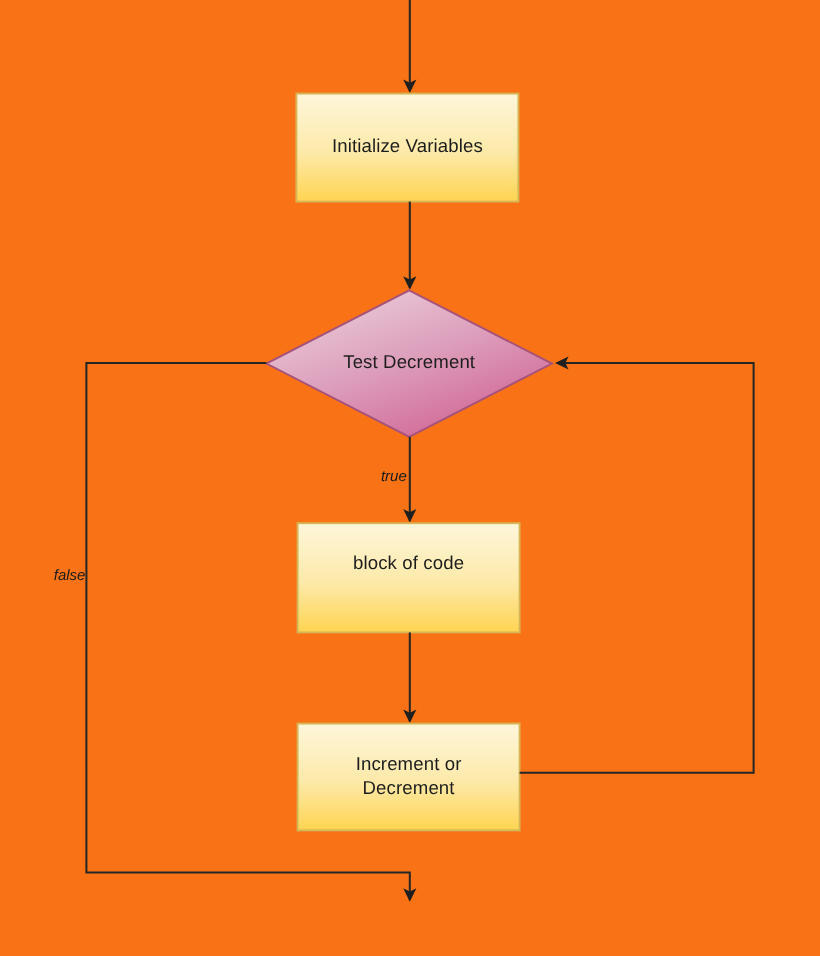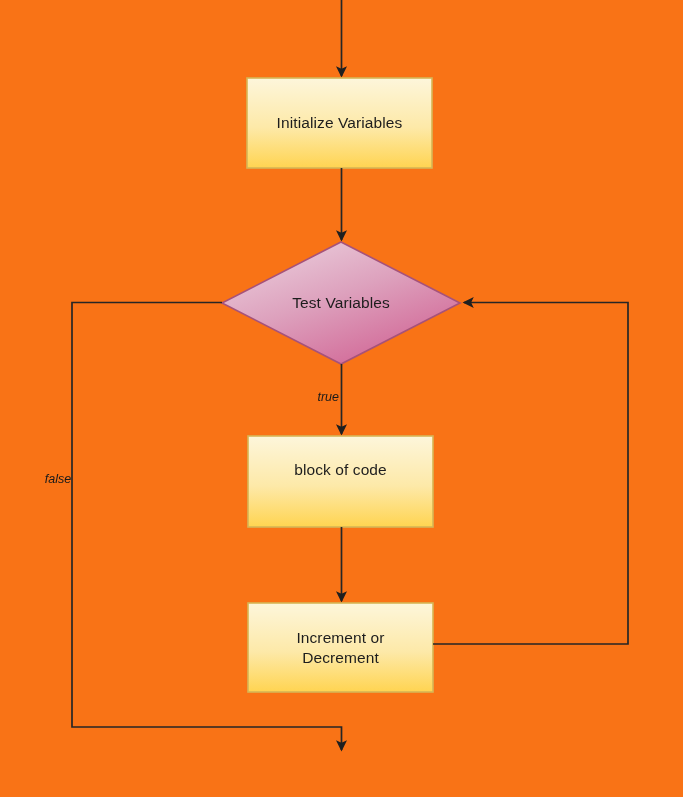--- a/index.html
+++ b/index.html
@@ -86,21 +86,21 @@
 
     <rect x="248" y="603" width="185" height="89" fill="url(#gradYellow)" stroke="#d6b656" stroke-width="1.6"></rect>
 
     <path d="M 433 644 L 628 644 L 628 302.5 L 464 302.5" fill="none" stroke="#262626" stroke-width="1.7" marker-end="url(#arrowFilled)"></path>
 
     <path d="M 222 302.5 L 72 302.5 L 72 727 L 341.5 727 L 341.5 750" fill="none" stroke="#262626" stroke-width="1.7" marker-end="url(#arrowFilled)"></path>
   </svg>
 
   <div class="node-label" style="left:247px; top:78px; width:185px; height:90px;">Initialize Variables</div>
 
-  <div class="node-label" style="left:222px; top:242px; width:238px; height:122px;">Test Variables</div>
+  <div class="node-label" style="left:222px; top:242px; width:238px; height:122px;">Test Decrement</div>
 
   <div class="node-label" style="left:248px; top:436px; width:185px; height:67px;border-radius:26px;">block of code</div>
 
   <div class="node-label" style="left:248px; top:603px; width:185px; height:89px;">Increment or
 Decrement</div>
 
   <div class="edge-label" style="left:294px; top:390px; width:45px; text-align:right;">true</div>
 
   <div class="edge-label" style="left:28px; top:472px; width:60px; text-align:center;">false</div>
 

